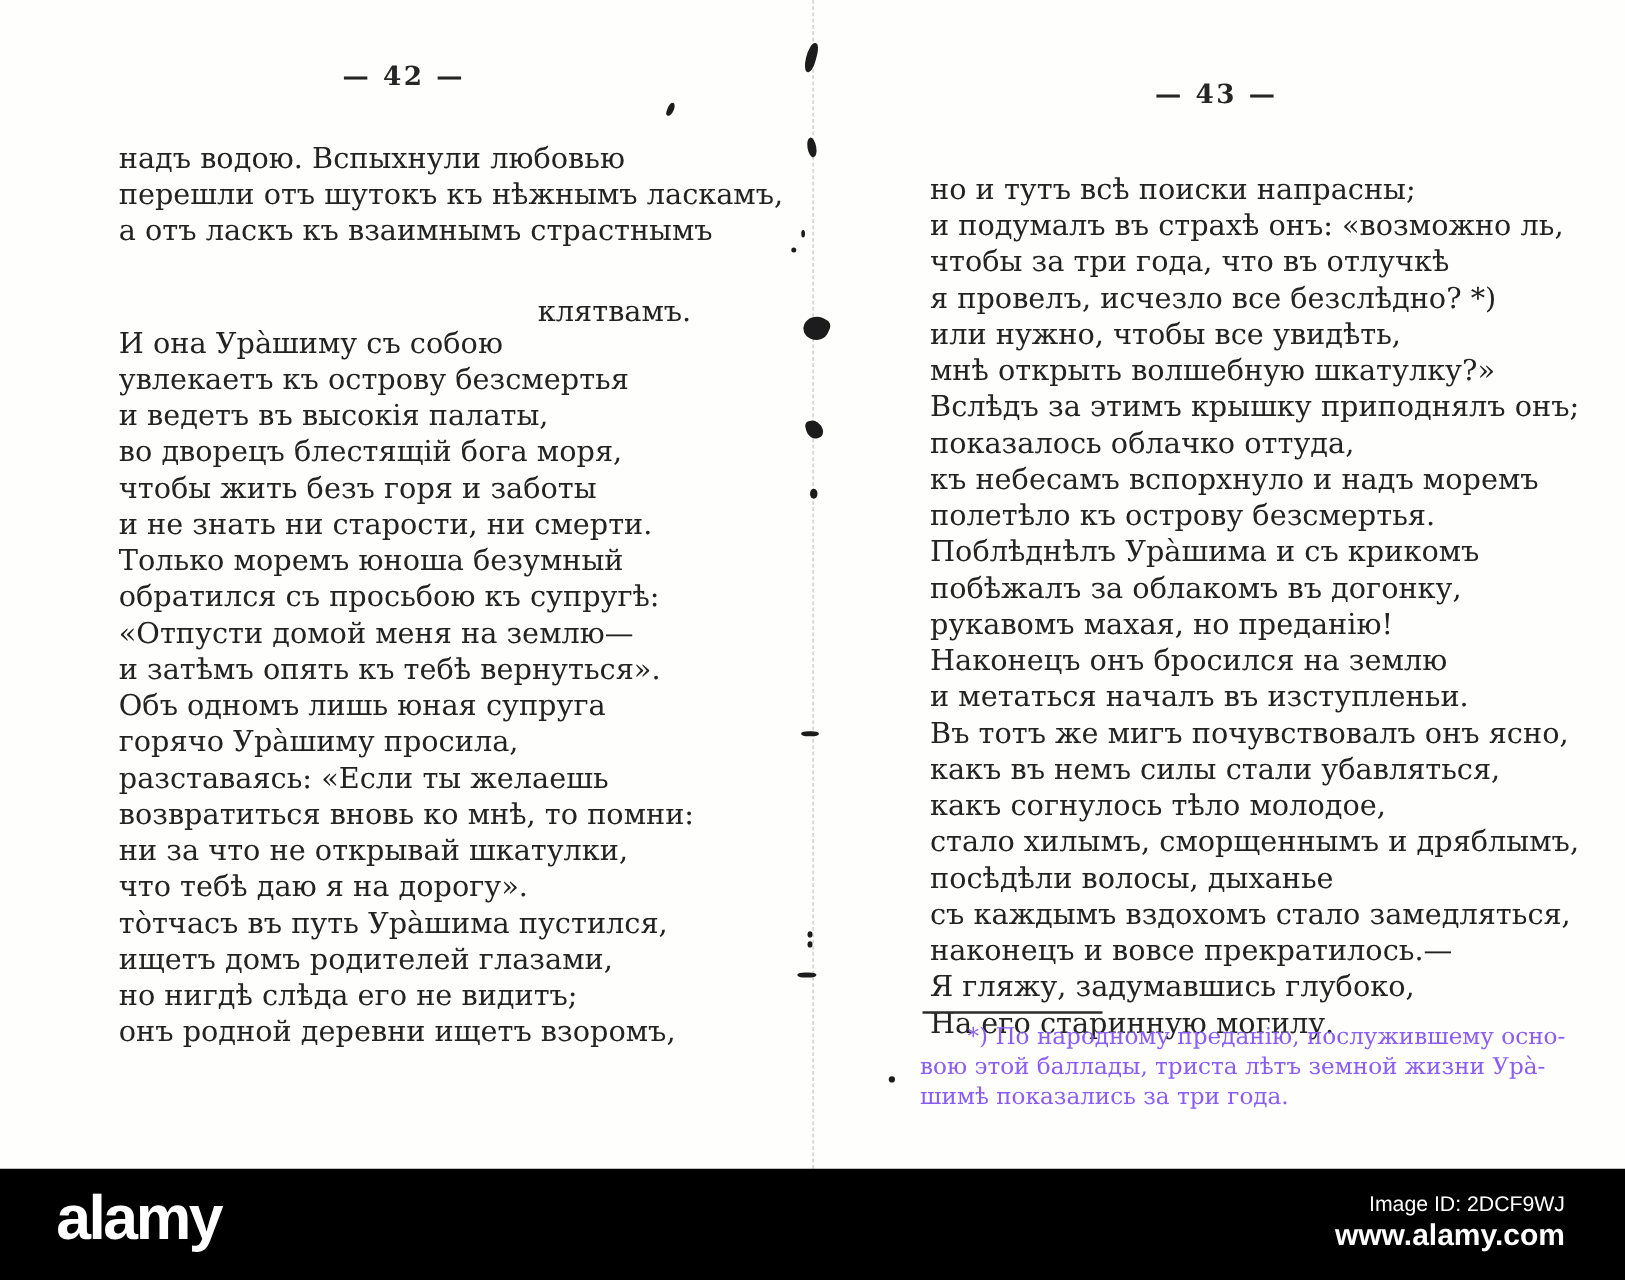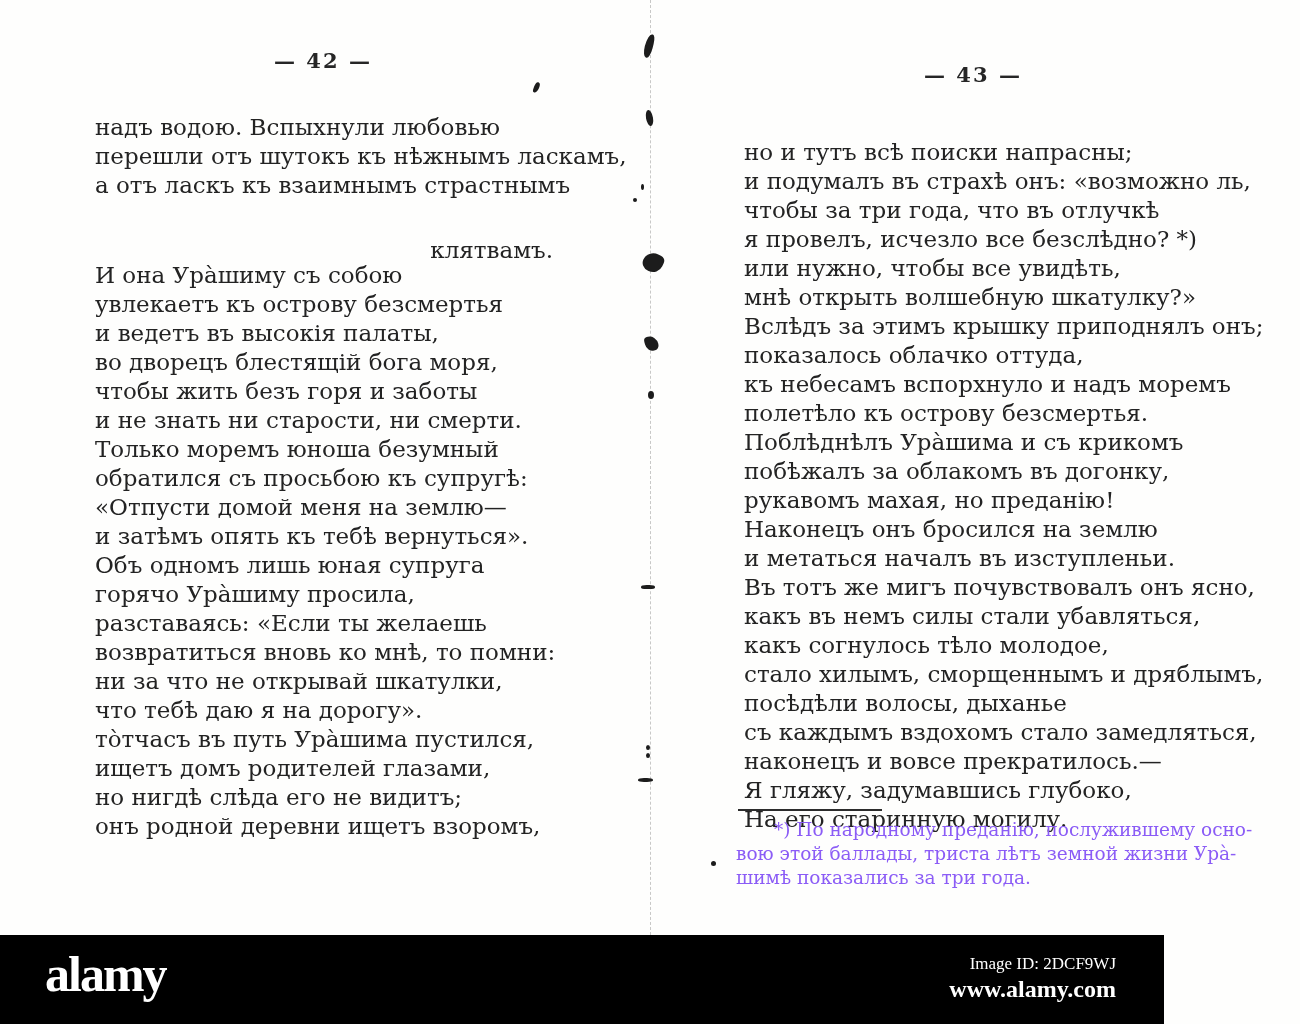--- a/index.html
+++ b/index.html
@@ -65,23 +65,23 @@
   }
   .speck {
     position: absolute;
     background: #1c1c1c;
     border-radius: 50%;
   }
 
   .watermark-bar {
     position: absolute;
     left: 0; top: 935px;
-    width: 1164px; height: 89px;
+    width: 1300px; height: 89px;
     background: #000000;
-    font-family: Liberation Serif, serif;
+    font-family: Liberation Sans, sans-serif;
   }
   .alamy-logo {
     position: absolute;
     left: 45px; top: 14px;
     color: #ffffff;
     font-size: 50px;
     font-weight: 700;
     letter-spacing: -2px;
     line-height: 50px;
   }

